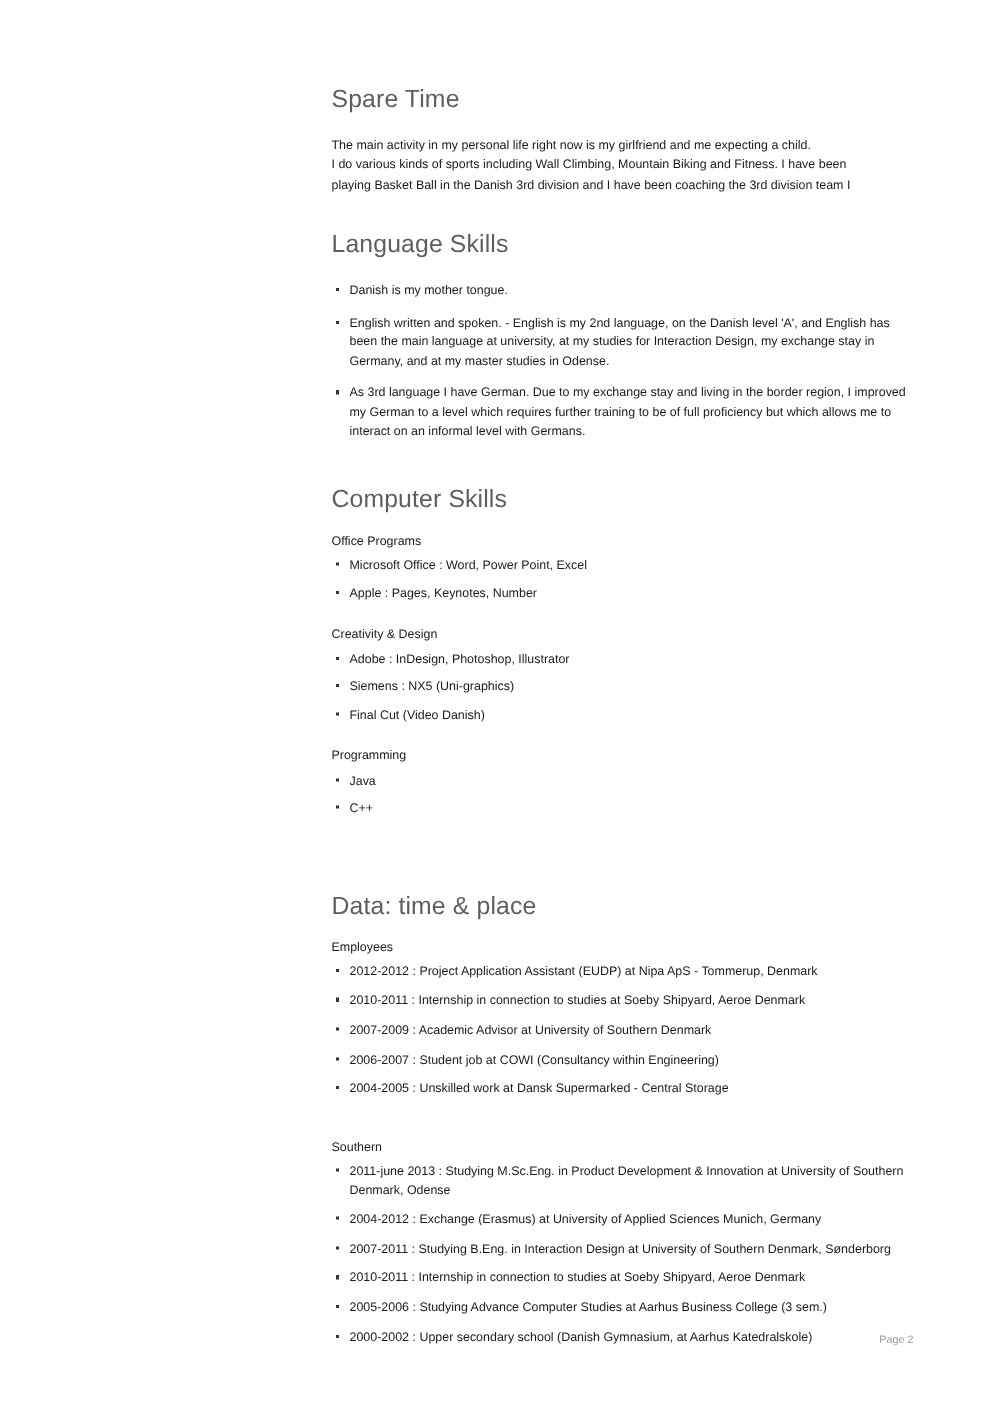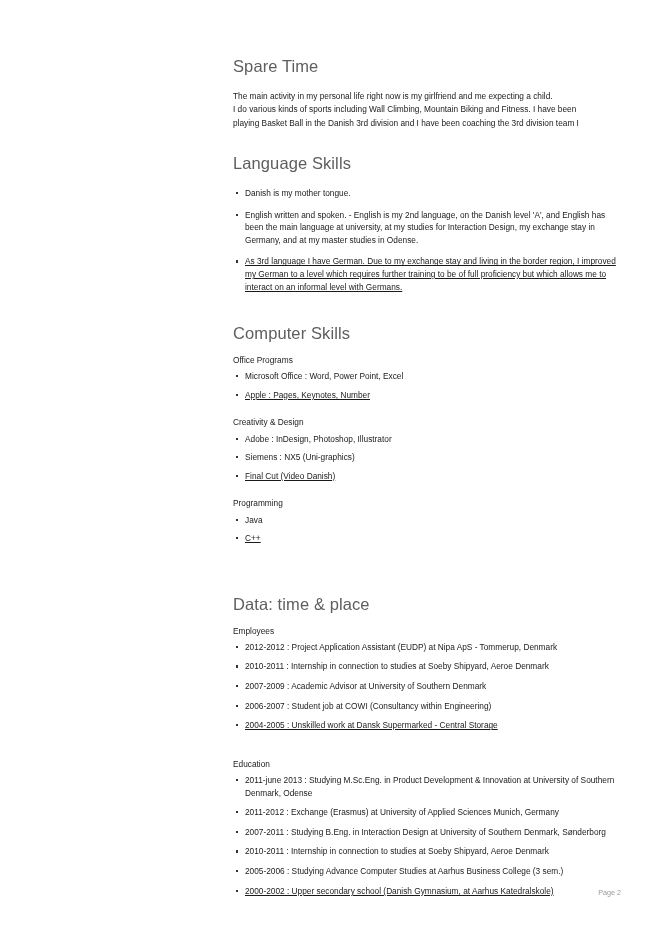--- a/index.html
+++ b/index.html
@@ -10,21 +10,21 @@
   body {
     width: 670px;
     height: 948px;
     font-family: "Liberation Sans", sans-serif;
     color: #1a1a1a;
     position: relative;
     overflow: hidden;
   }
   .page {
     position: absolute;
-    left: 12px; top: 0;
+    left: 0; top: 0;
     width: 560px;
     height: 948px;
     background: #ffffff;
   }
   .content {
     position: absolute;
     left: 221px;
     top: 57px;
     width: 388px;
   }
@@ -63,21 +63,21 @@
     padding: 0;
   }
   ul.bl > li {
     position: relative;
     padding-left: 12px;
     font-size: 8.3px;
     line-height: 1.52;
     color: #1a1a1a;
     margin-bottom: 7px;
   }
-  ul.bl > li:last-child { margin-bottom: 0; text-decoration: underline; }
+  ul.bl > li:last-child { margin-bottom: 0; }
   ul.bl > li::before {
     content: "";
     position: absolute;
     left: 3px;
     top: 5px;
     width: 2.2px;
     height: 2.2px;
     background: #333333;
   }
   ul.bl.tight > li { margin-bottom: 6px; }
@@ -172,24 +172,24 @@
           <li>2010-2011 : Internship in connection to studies at Soeby Shipyard,  Aeroe Denmark</li>
           <li>2007-2009 : Academic Advisor at University of Southern Denmark</li>
           <li>2006-2007 : Student job at COWI (Consultancy within Engineering)</li>
           <li>2004-2005 : Unskilled work at Dansk Supermarked - Central Storage</li>
         </ul>
       </div>
 
       <div class="gap-edu"></div>
 
       <div>
-        <div class="subhead">Education</div>
+        <div class="subhead">Southern</div>
         <ul class="bl">
           <li>2011-june 2013 : Studying M.Sc.Eng. in Product Development &amp; Innovation at University of Southern Denmark, Odense</li>
-          <li>2011-2012 : Exchange (Erasmus) at University of Applied Sciences Munich, Germany</li>
+          <li>2004-2012 : Exchange (Erasmus) at University of Applied Sciences Munich, Germany</li>
           <li>2007-2011 : Studying B.Eng. in Interaction Design at University of Southern Denmark, Sønderborg</li>
           <li>2010-2011 : Internship in connection to studies at Soeby Shipyard,  Aeroe Denmark</li>
           <li>2005-2006 : Studying Advance Computer Studies at Aarhus Business College (3 sem.)</li>
           <li>2000-2002 : Upper secondary school (Danish Gymnasium, at Aarhus Katedralskole)</li>
         </ul>
       </div>
     </section>
 
   </div>
 

